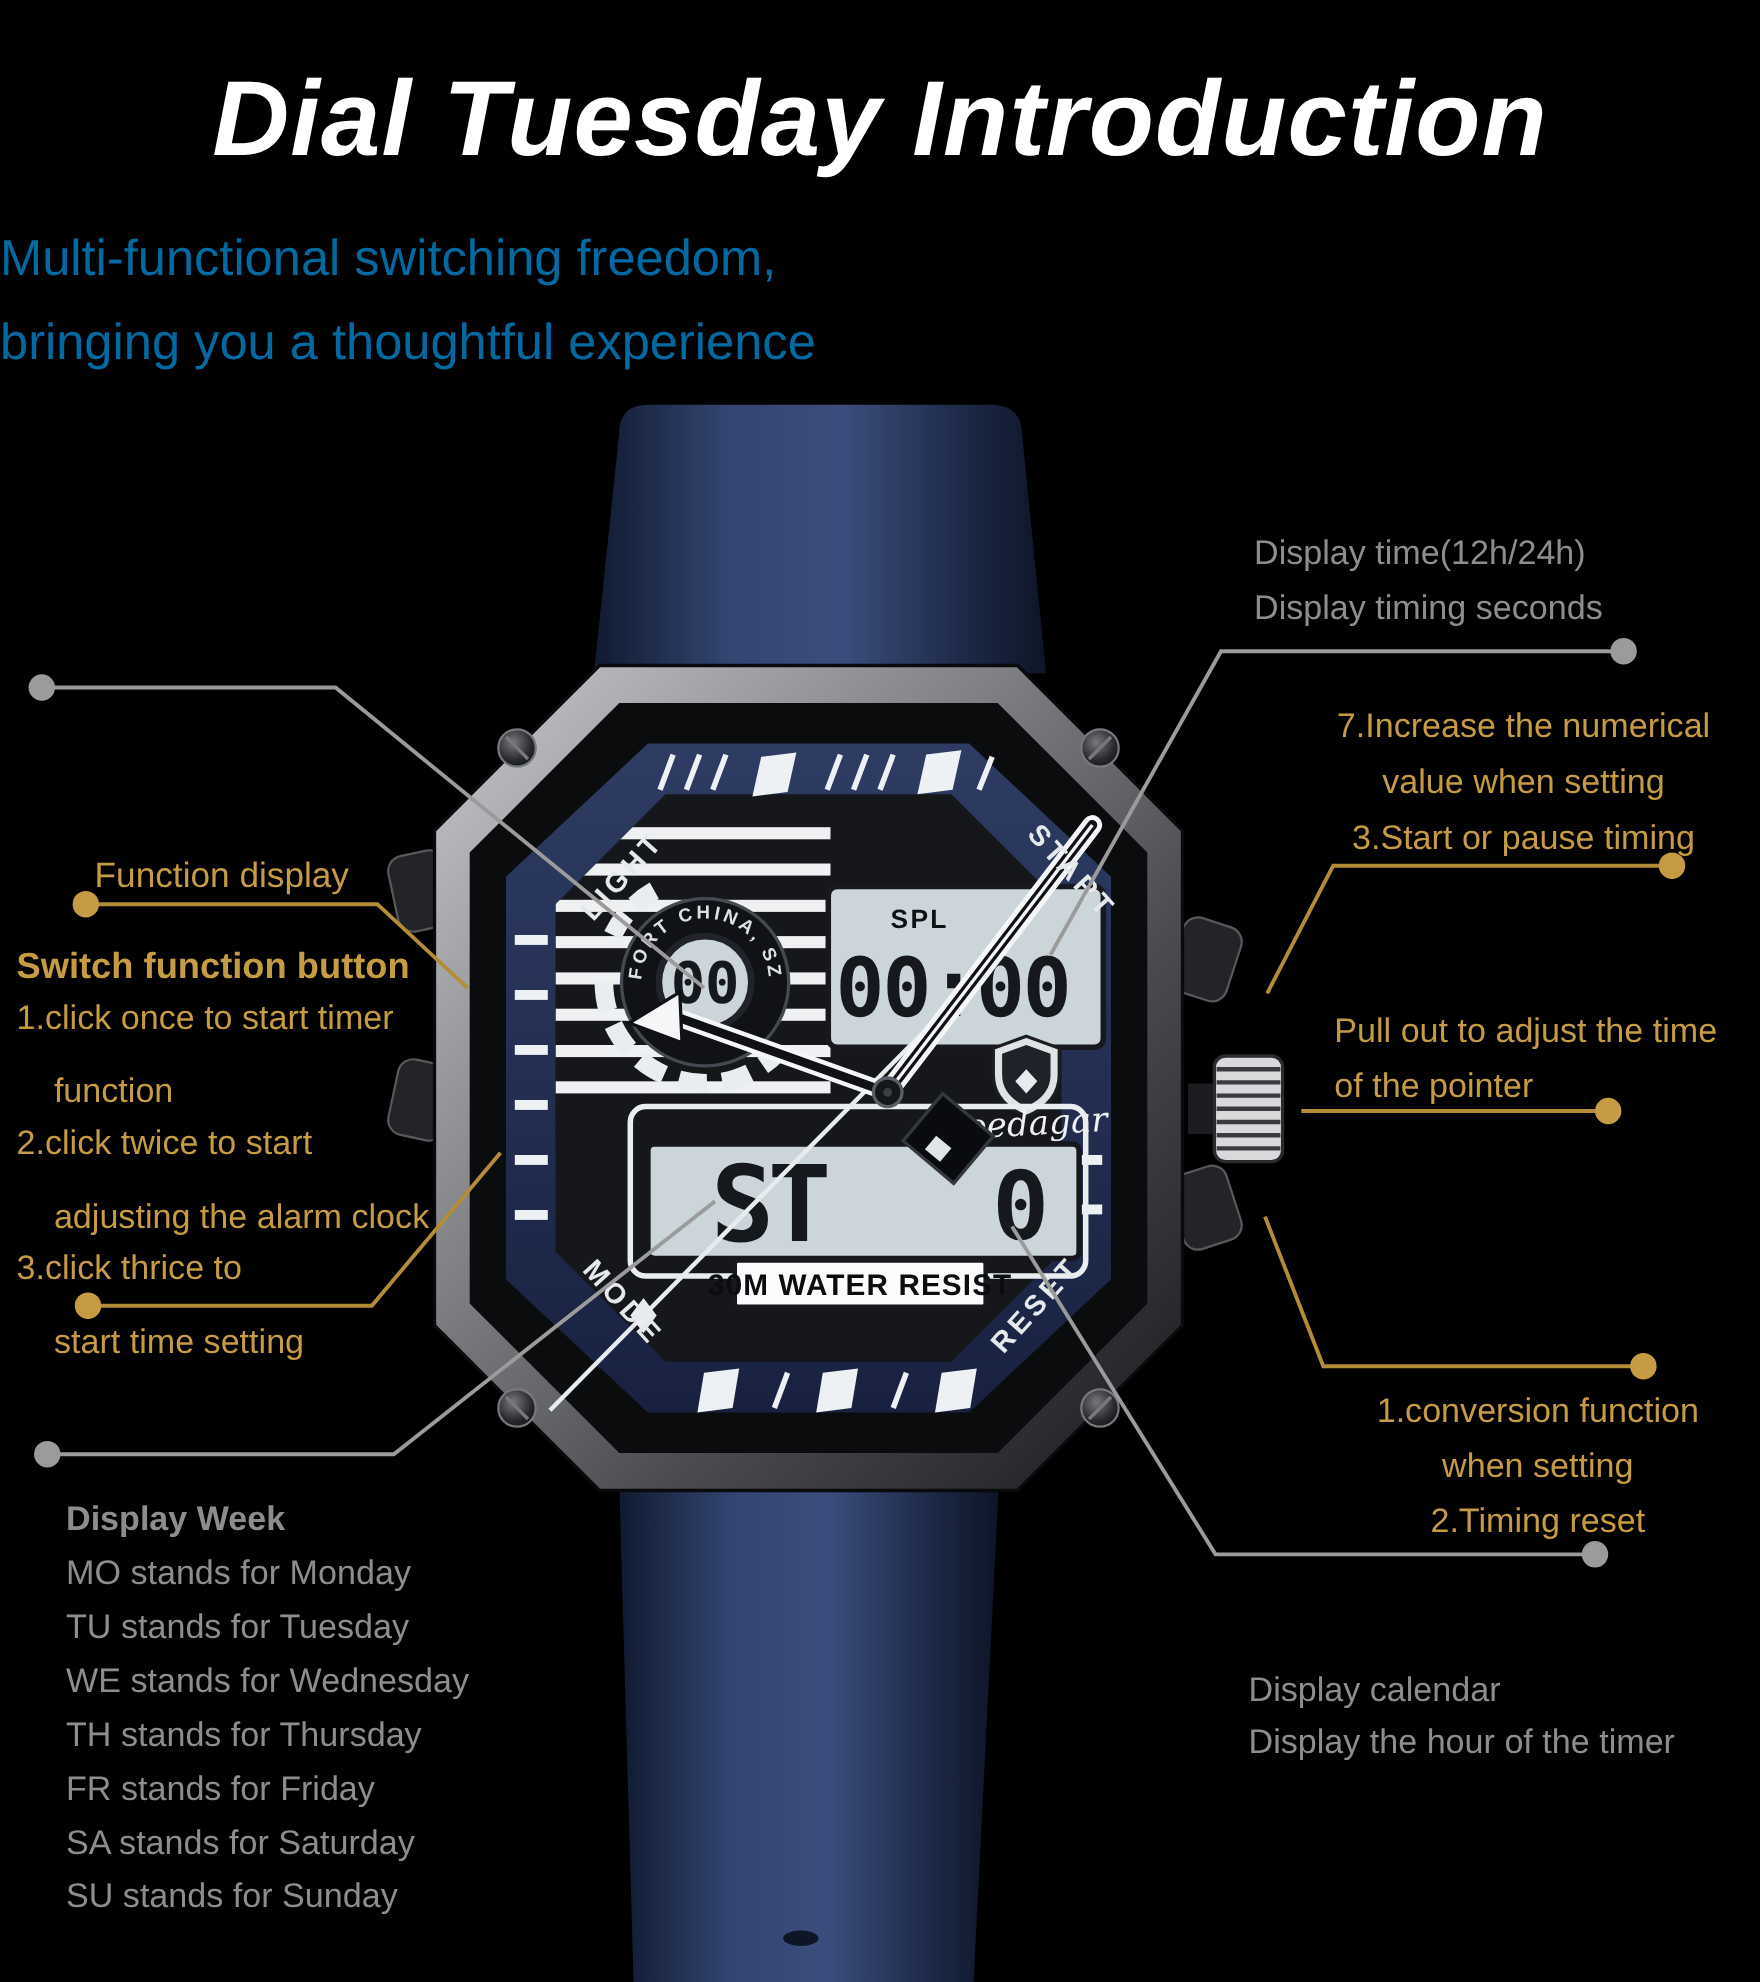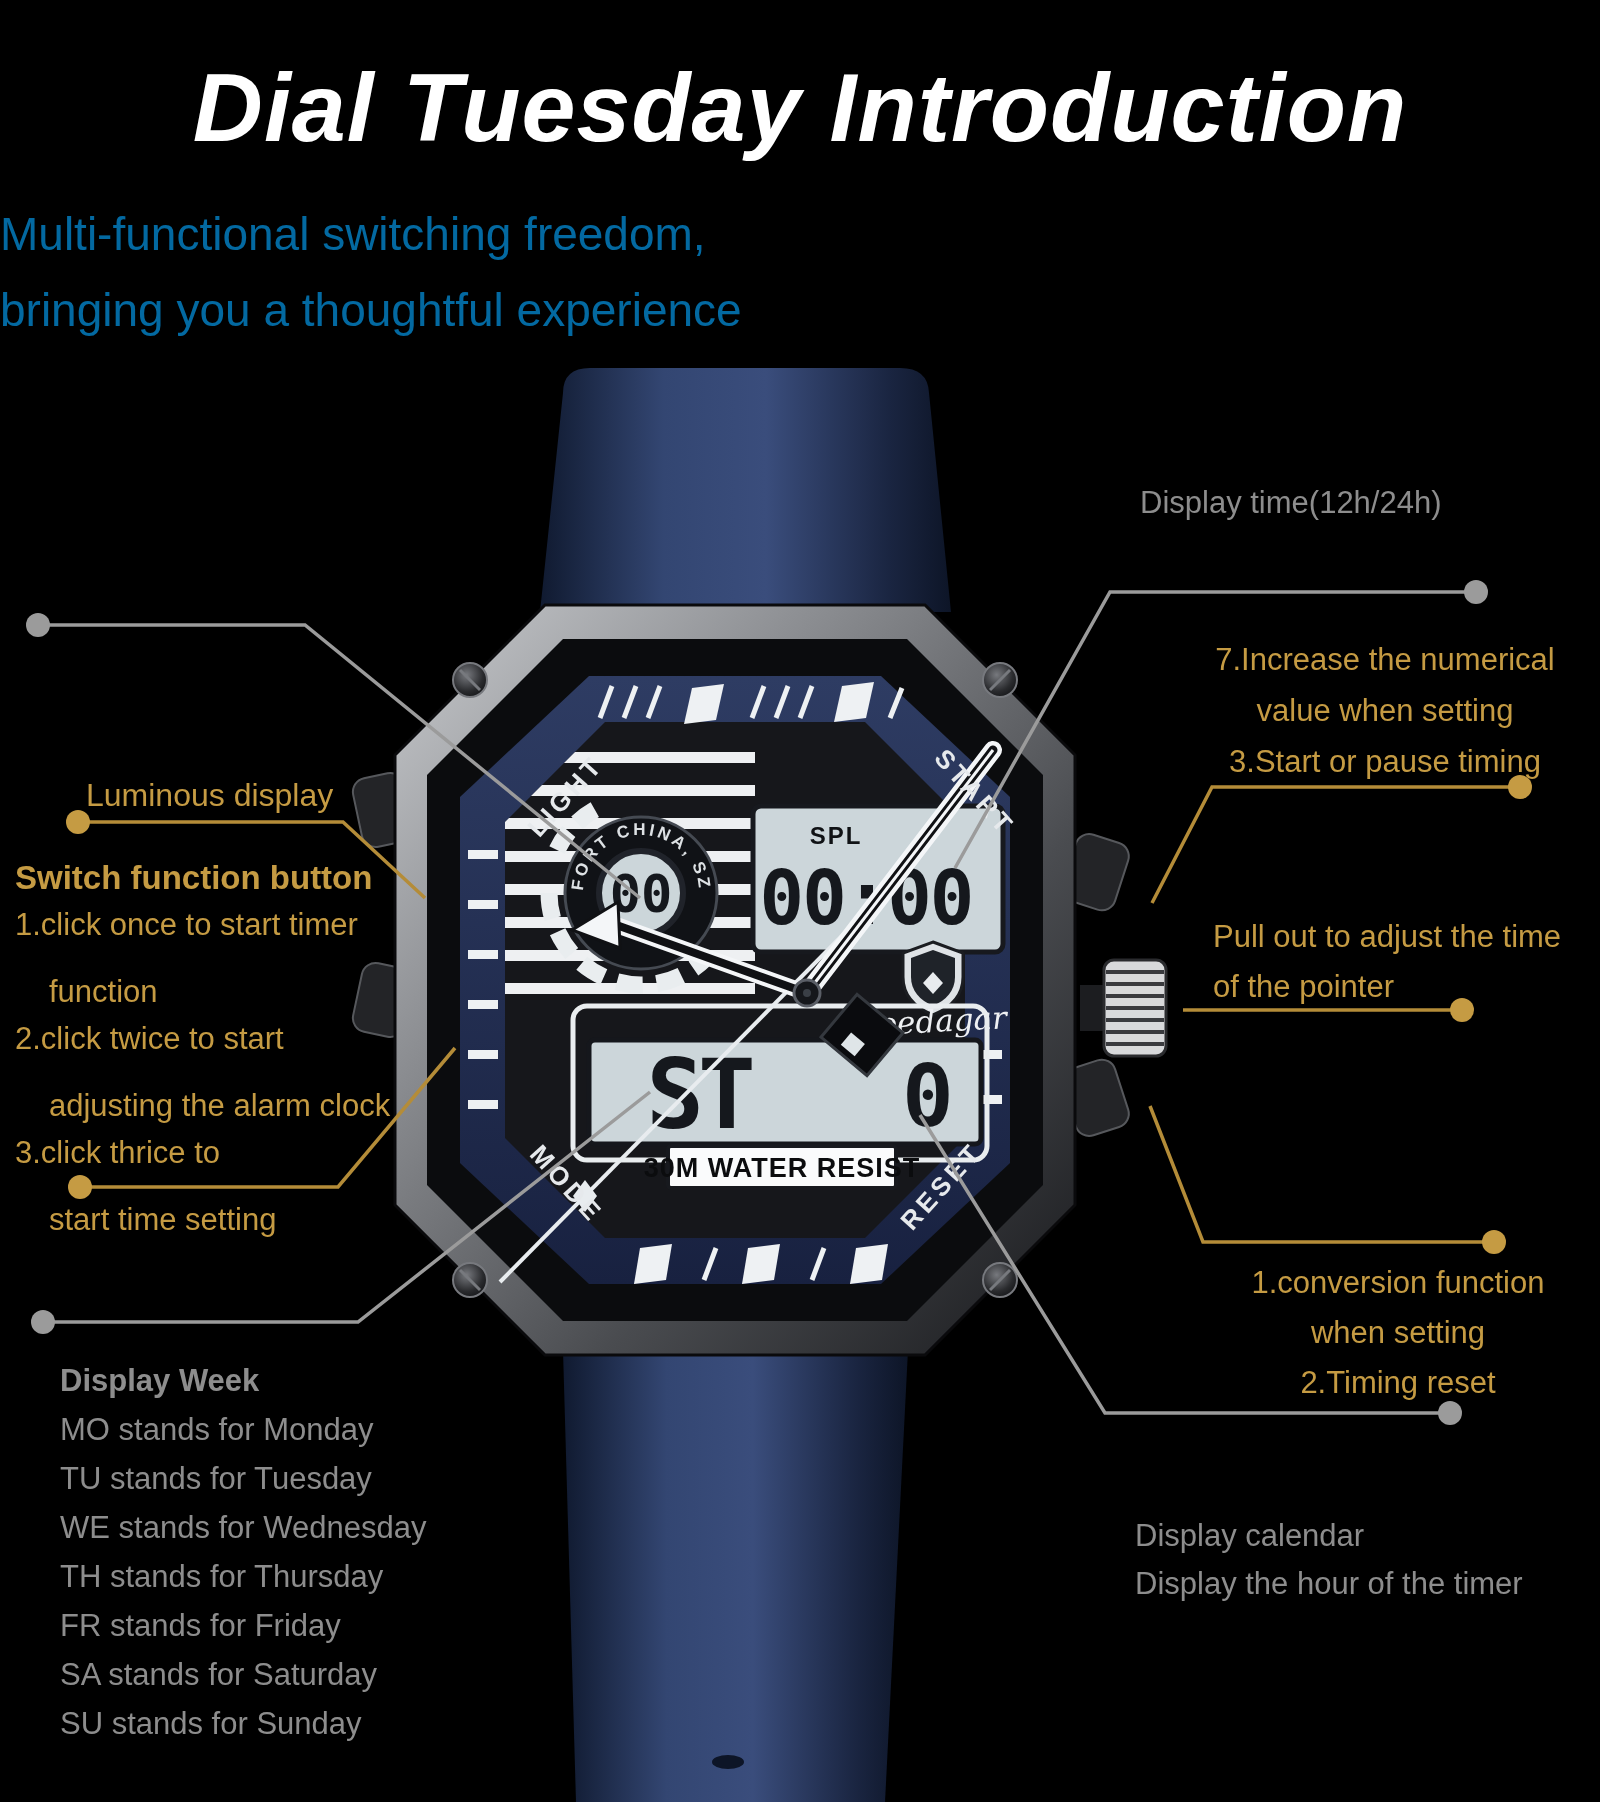--- a/index.html
+++ b/index.html
@@ -262,21 +262,21 @@
           <circle cx="80" cy="1187" r="12"></circle>
         <circle cx="1520" cy="787" r="12"></circle>
           <circle cx="1462" cy="1010" r="12"></circle>
         <circle cx="1494" cy="1242" r="12"></circle>
       </g>
     </g>
   </svg>
 
 
   <div class="ann ann-luminous gold">
-    <span class="line">Luminous display</span>
+    <span class="line">Function display</span>
   </div>
 
   <div class="ann ann-switch gold">
     <span class="line b t">Switch function button</span>
     <span class="line">1.click once to start timer</span>
     <span class="line indent">function</span>
     <span class="line">2.click twice to start</span>
     <span class="line indent">adjusting the alarm clock</span>
     <span class="line">3.click thrice to</span>
     <span class="line indent">start time setting</span>
@@ -288,20 +288,21 @@
     <span class="line">TU stands for Tuesday</span>
     <span class="line">WE stands for Wednesday</span>
     <span class="line">TH stands for Thursday</span>
     <span class="line">FR stands for Friday</span>
     <span class="line">SA stands for Saturday</span>
     <span class="line">SU stands for Sunday</span>
   </div>
 
   <div class="ann ann-display-time">
     <span class="line">Display time(12h/24h)</span>
+    <span class="line">Display timing seconds</span>
   </div>
 
   <div class="ann ann-increase gold center">
     <span class="line">7.Increase the numerical</span>
     <span class="line">value when setting</span>
     <span class="line">3.Start or pause timing</span>
   </div>
 
   <div class="ann ann-pull gold">
     <span class="line">Pull out to adjust the time</span>

